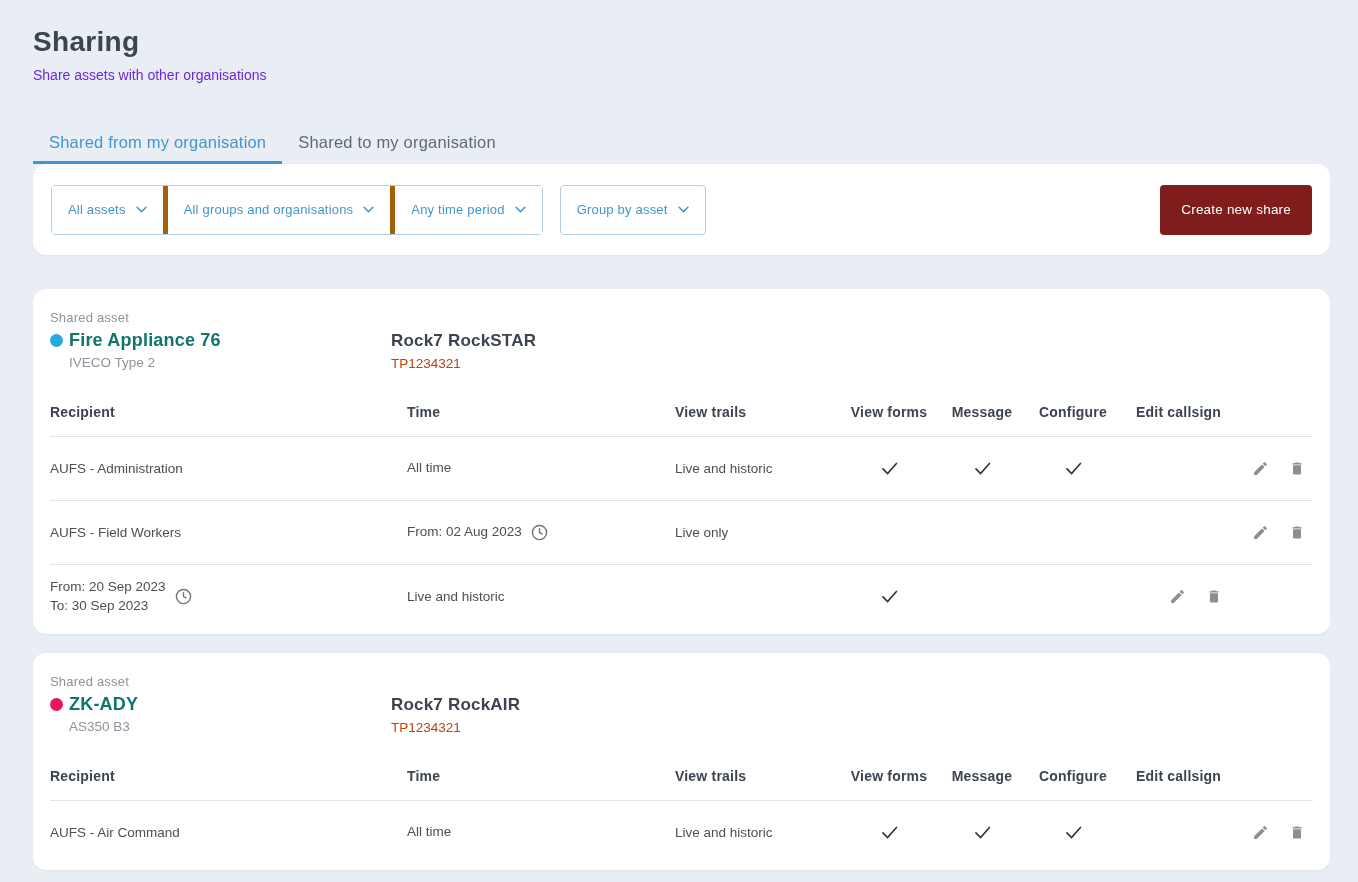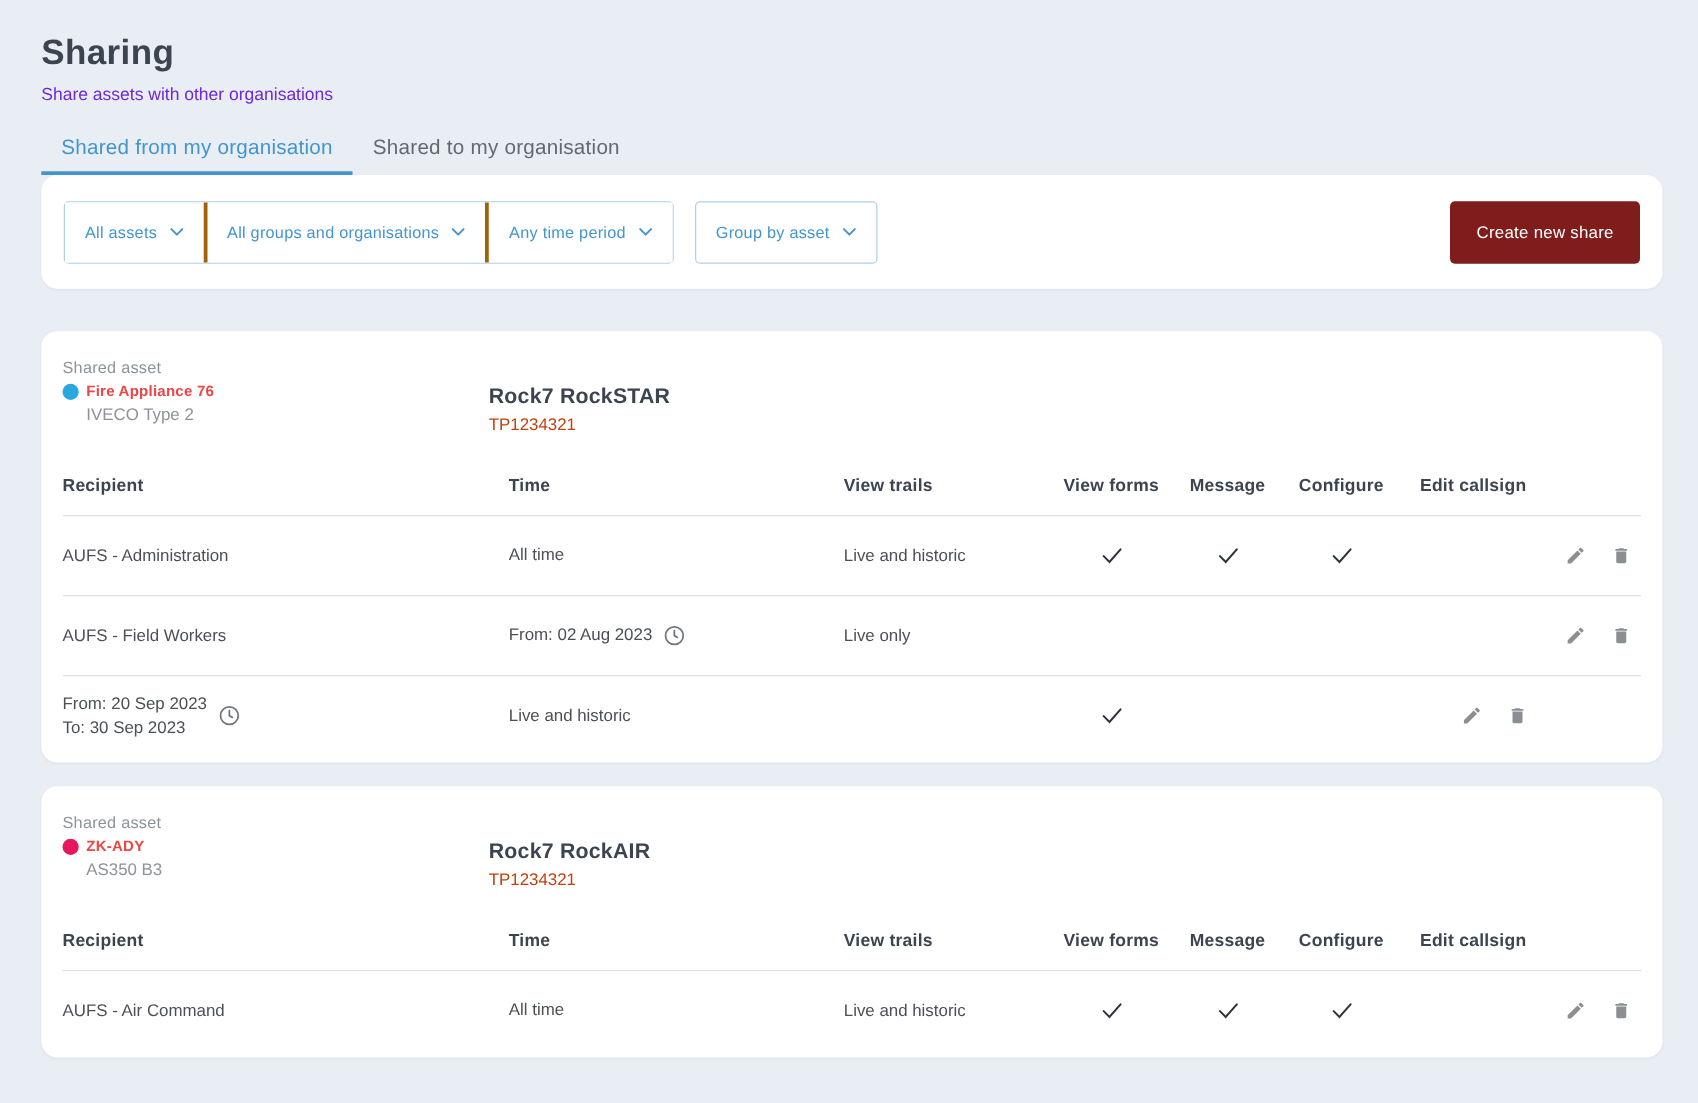--- a/index.html
+++ b/index.html
@@ -4,50 +4,50 @@
 <style>
   * { margin:0; padding:0; box-sizing:border-box; }
   html,body { width:1358px; height:882px; background:#e9eef5; overflow:hidden;
     font-family:"Liberation Sans", sans-serif; color:#3c4450; }
   .content { margin:0 28px 0 33px; padding-top:26px; }
 
   .page-title { font-size:28px; font-weight:600; color:#3c4450; letter-spacing:.3px; }
   .page-subtitle { margin-top:9px; font-size:14px; color:#6d28d9; }
 
   
-  .tabs { display:flex; margin-top:20px; }
+  .tabs { display:flex; margin-top:44px; }
   .tab { font-size:16.5px; color:#5f6a72; padding:6px 16px 9px 16px; cursor:pointer;
     border-bottom:3px solid transparent; letter-spacing:.2px; }
   .tab.active { color:#4295ce; border-bottom-color:#4295ce; }
 
   
   .card { background:#fff; border-radius:13px; box-shadow:0 1px 2px rgba(40,60,90,.05); }
   .filterbar { height:91px; display:flex; align-items:center; justify-content:space-between;
     padding:0 18px; }
   .filters-left { display:flex; align-items:center; }
   .dd-group { display:flex; border:1px solid #aed0e9; border-radius:4px; height:50px; }
   .dd { display:flex; align-items:center; gap:10px; padding:0 16px; background:#fff;
     border:none; color:#4295ce; font-size:13px; font-family:inherit; cursor:pointer;
     letter-spacing:.2px; height:100%; }
-  .dd-group .dd + .dd { border-left:3px solid #a16207; }
+  .dd-group .dd + .dd { border-left:5px solid #a16207; }
   .dd.standalone { border:1px solid #aed0e9; border-radius:4px; margin-left:17px; height:50px;align-items:center; }
   .chev { width:11px; height:7px; }
   .btn-primary { background:#7f1d1d; color:#fff; border:none; border-radius:4px;
     height:50px; padding:0 21px; font-size:13.5px; font-family:inherit; cursor:pointer;
     letter-spacing:.2px; }
 
   
   .cards { margin-top:34px; }
   .asset-card { margin-bottom:19px; padding:0 17px 6px 17px; }
   .card-head { display:flex; padding:21px 0 17px 0; }
   .asset-block { width:341px; }
   .section-label { font-size:13px; color:#8d939a; letter-spacing:.2px; }
   .asset-name-row { display:flex; align-items:center; margin-top:5px; }
   .asset-dot { width:13px; height:13px; border-radius:50%; margin-right:6px; flex:none; }
-  .asset-name { font-size:12px; font-weight:700; color:#ef4444; letter-spacing:.2px; }
+  .asset-name { font-size:18px; font-weight:700; color:#0f766e; letter-spacing:.2px; }
   .asset-type { font-size:13.5px; color:#8d939a; margin-top:4px; padding-left:19px; }
   .device-block { padding-top:21px; }
   .device-name { font-size:17px; font-weight:700; color:#3c4450; letter-spacing:.2px; }
   .device-id { font-size:13.5px; color:#c2410c; margin-top:5px; }
 
   
   .tgrid { display:grid; grid-template-columns:357px 268px 165px 98px 88px 94px 110px 1fr;
     align-items:center; }
   .thead { height:48px; }
   .th { font-size:14px; font-weight:700; color:#3c4450; letter-spacing:.2px; }

